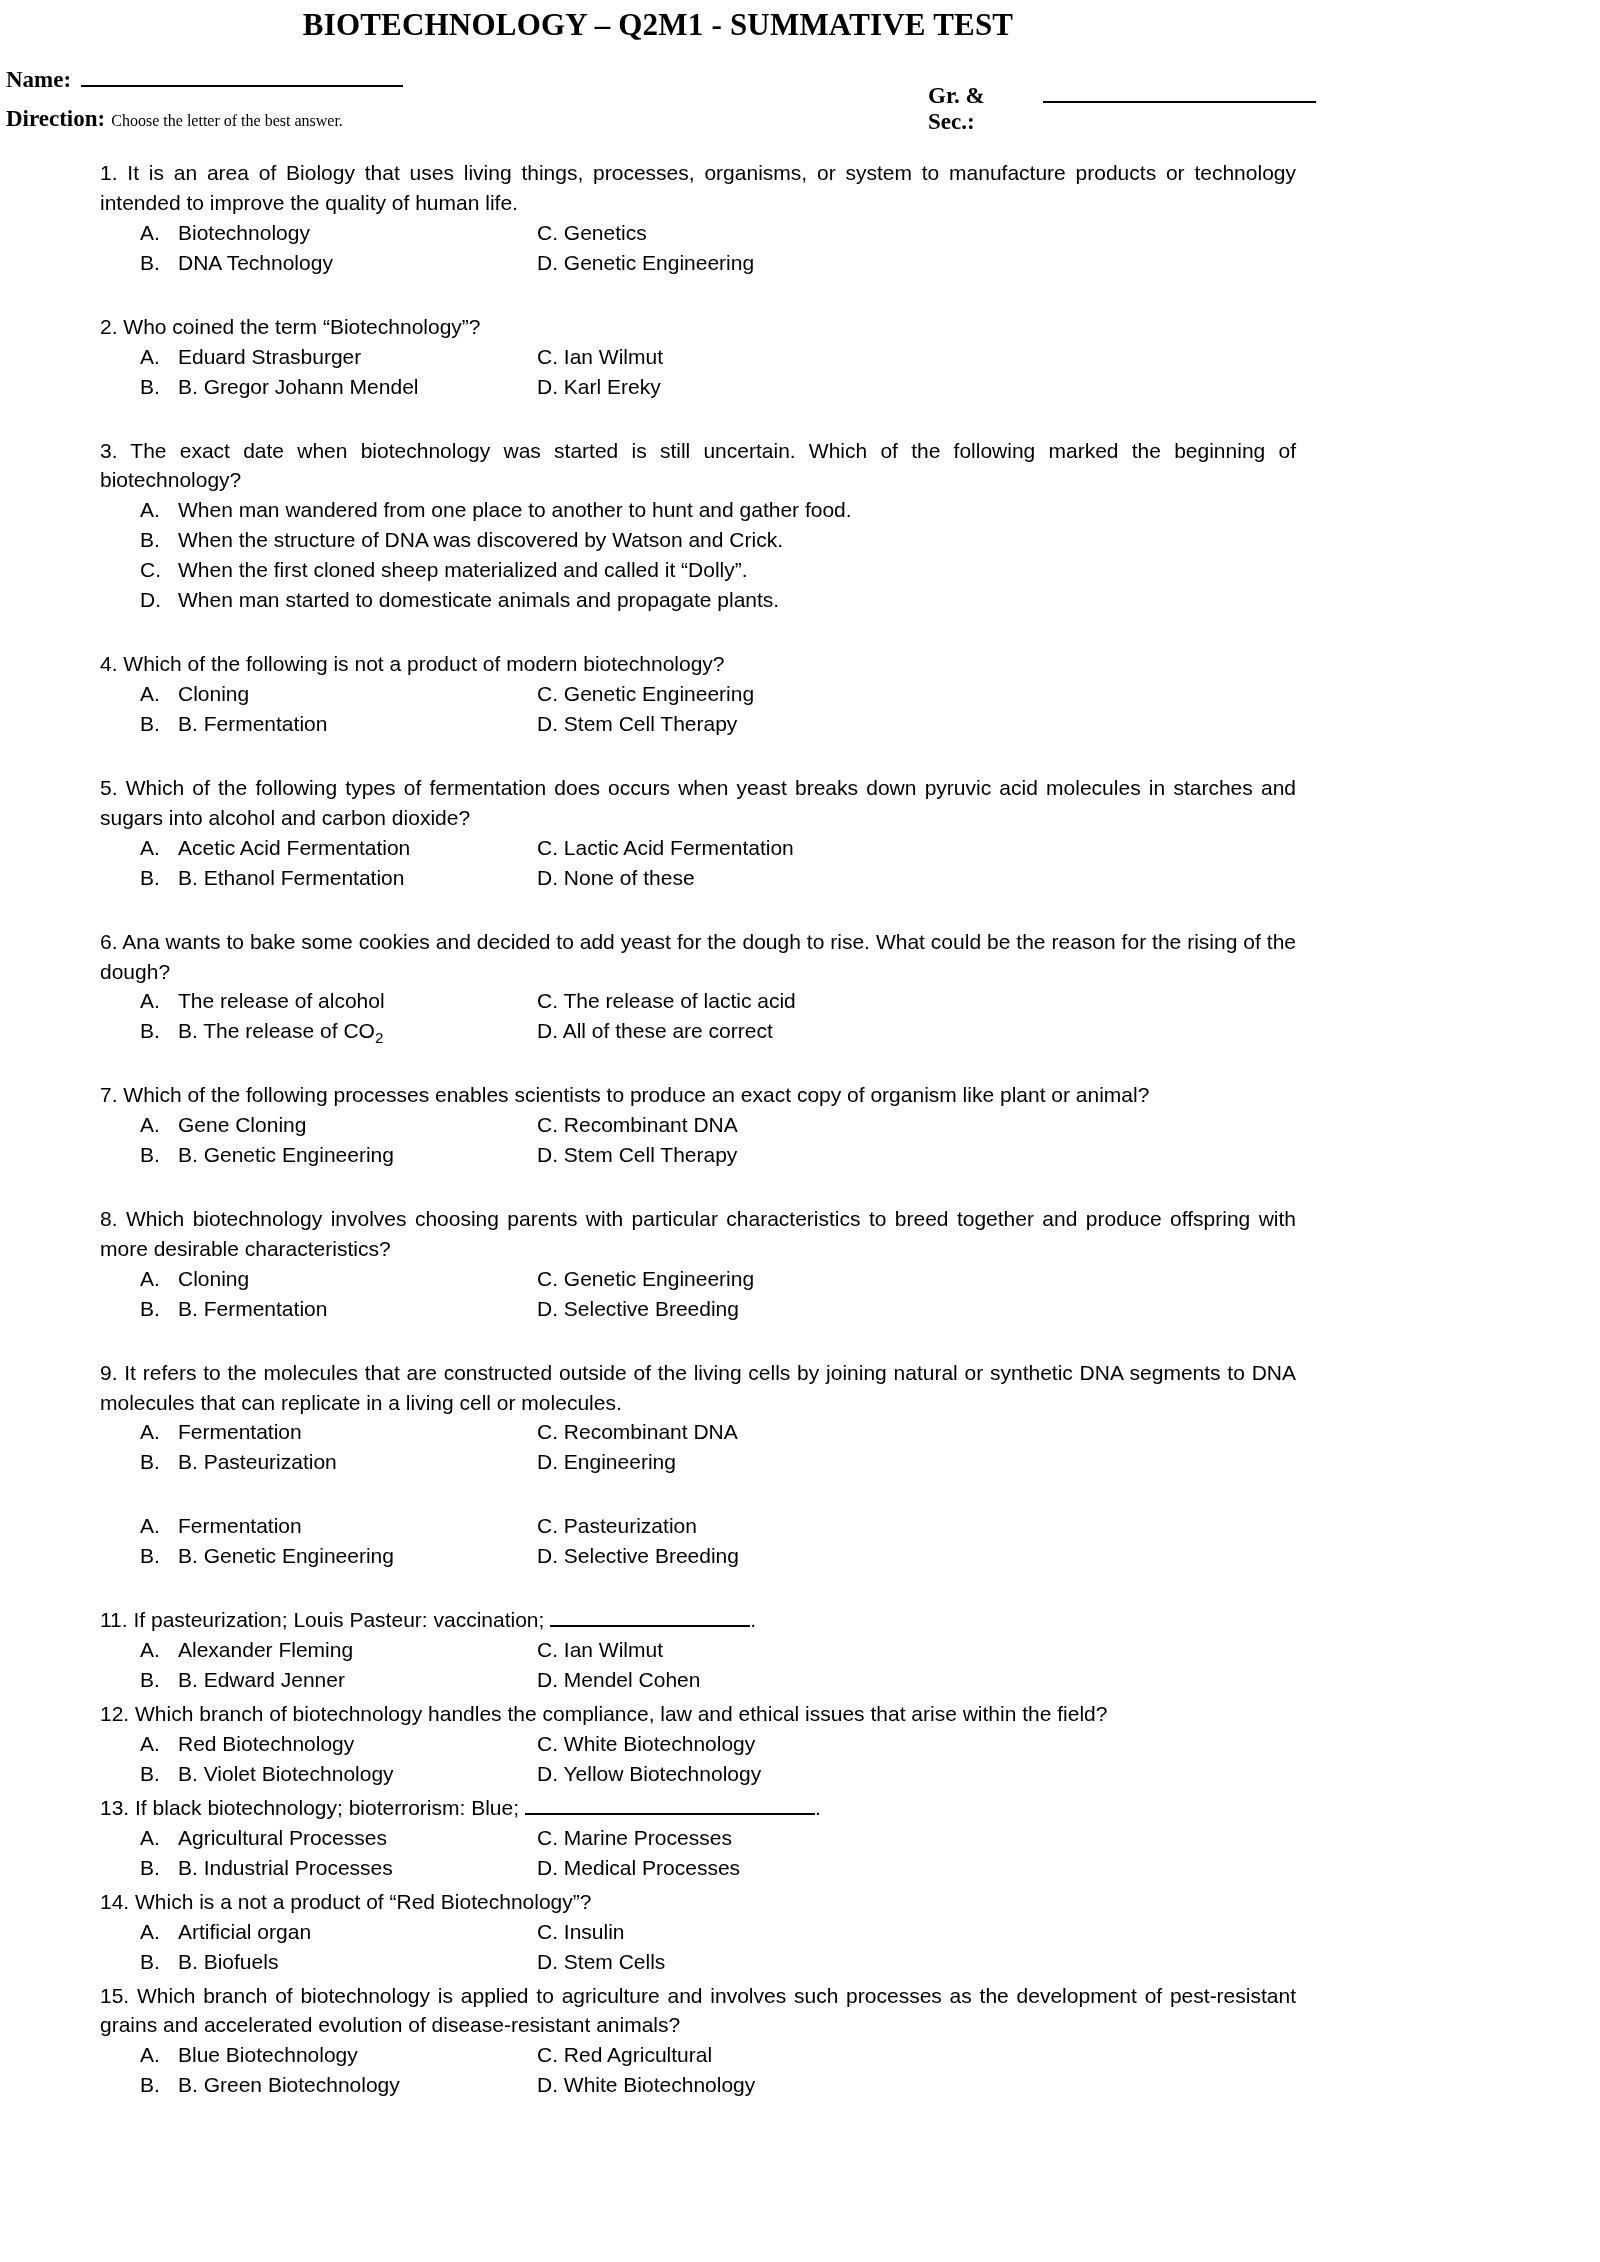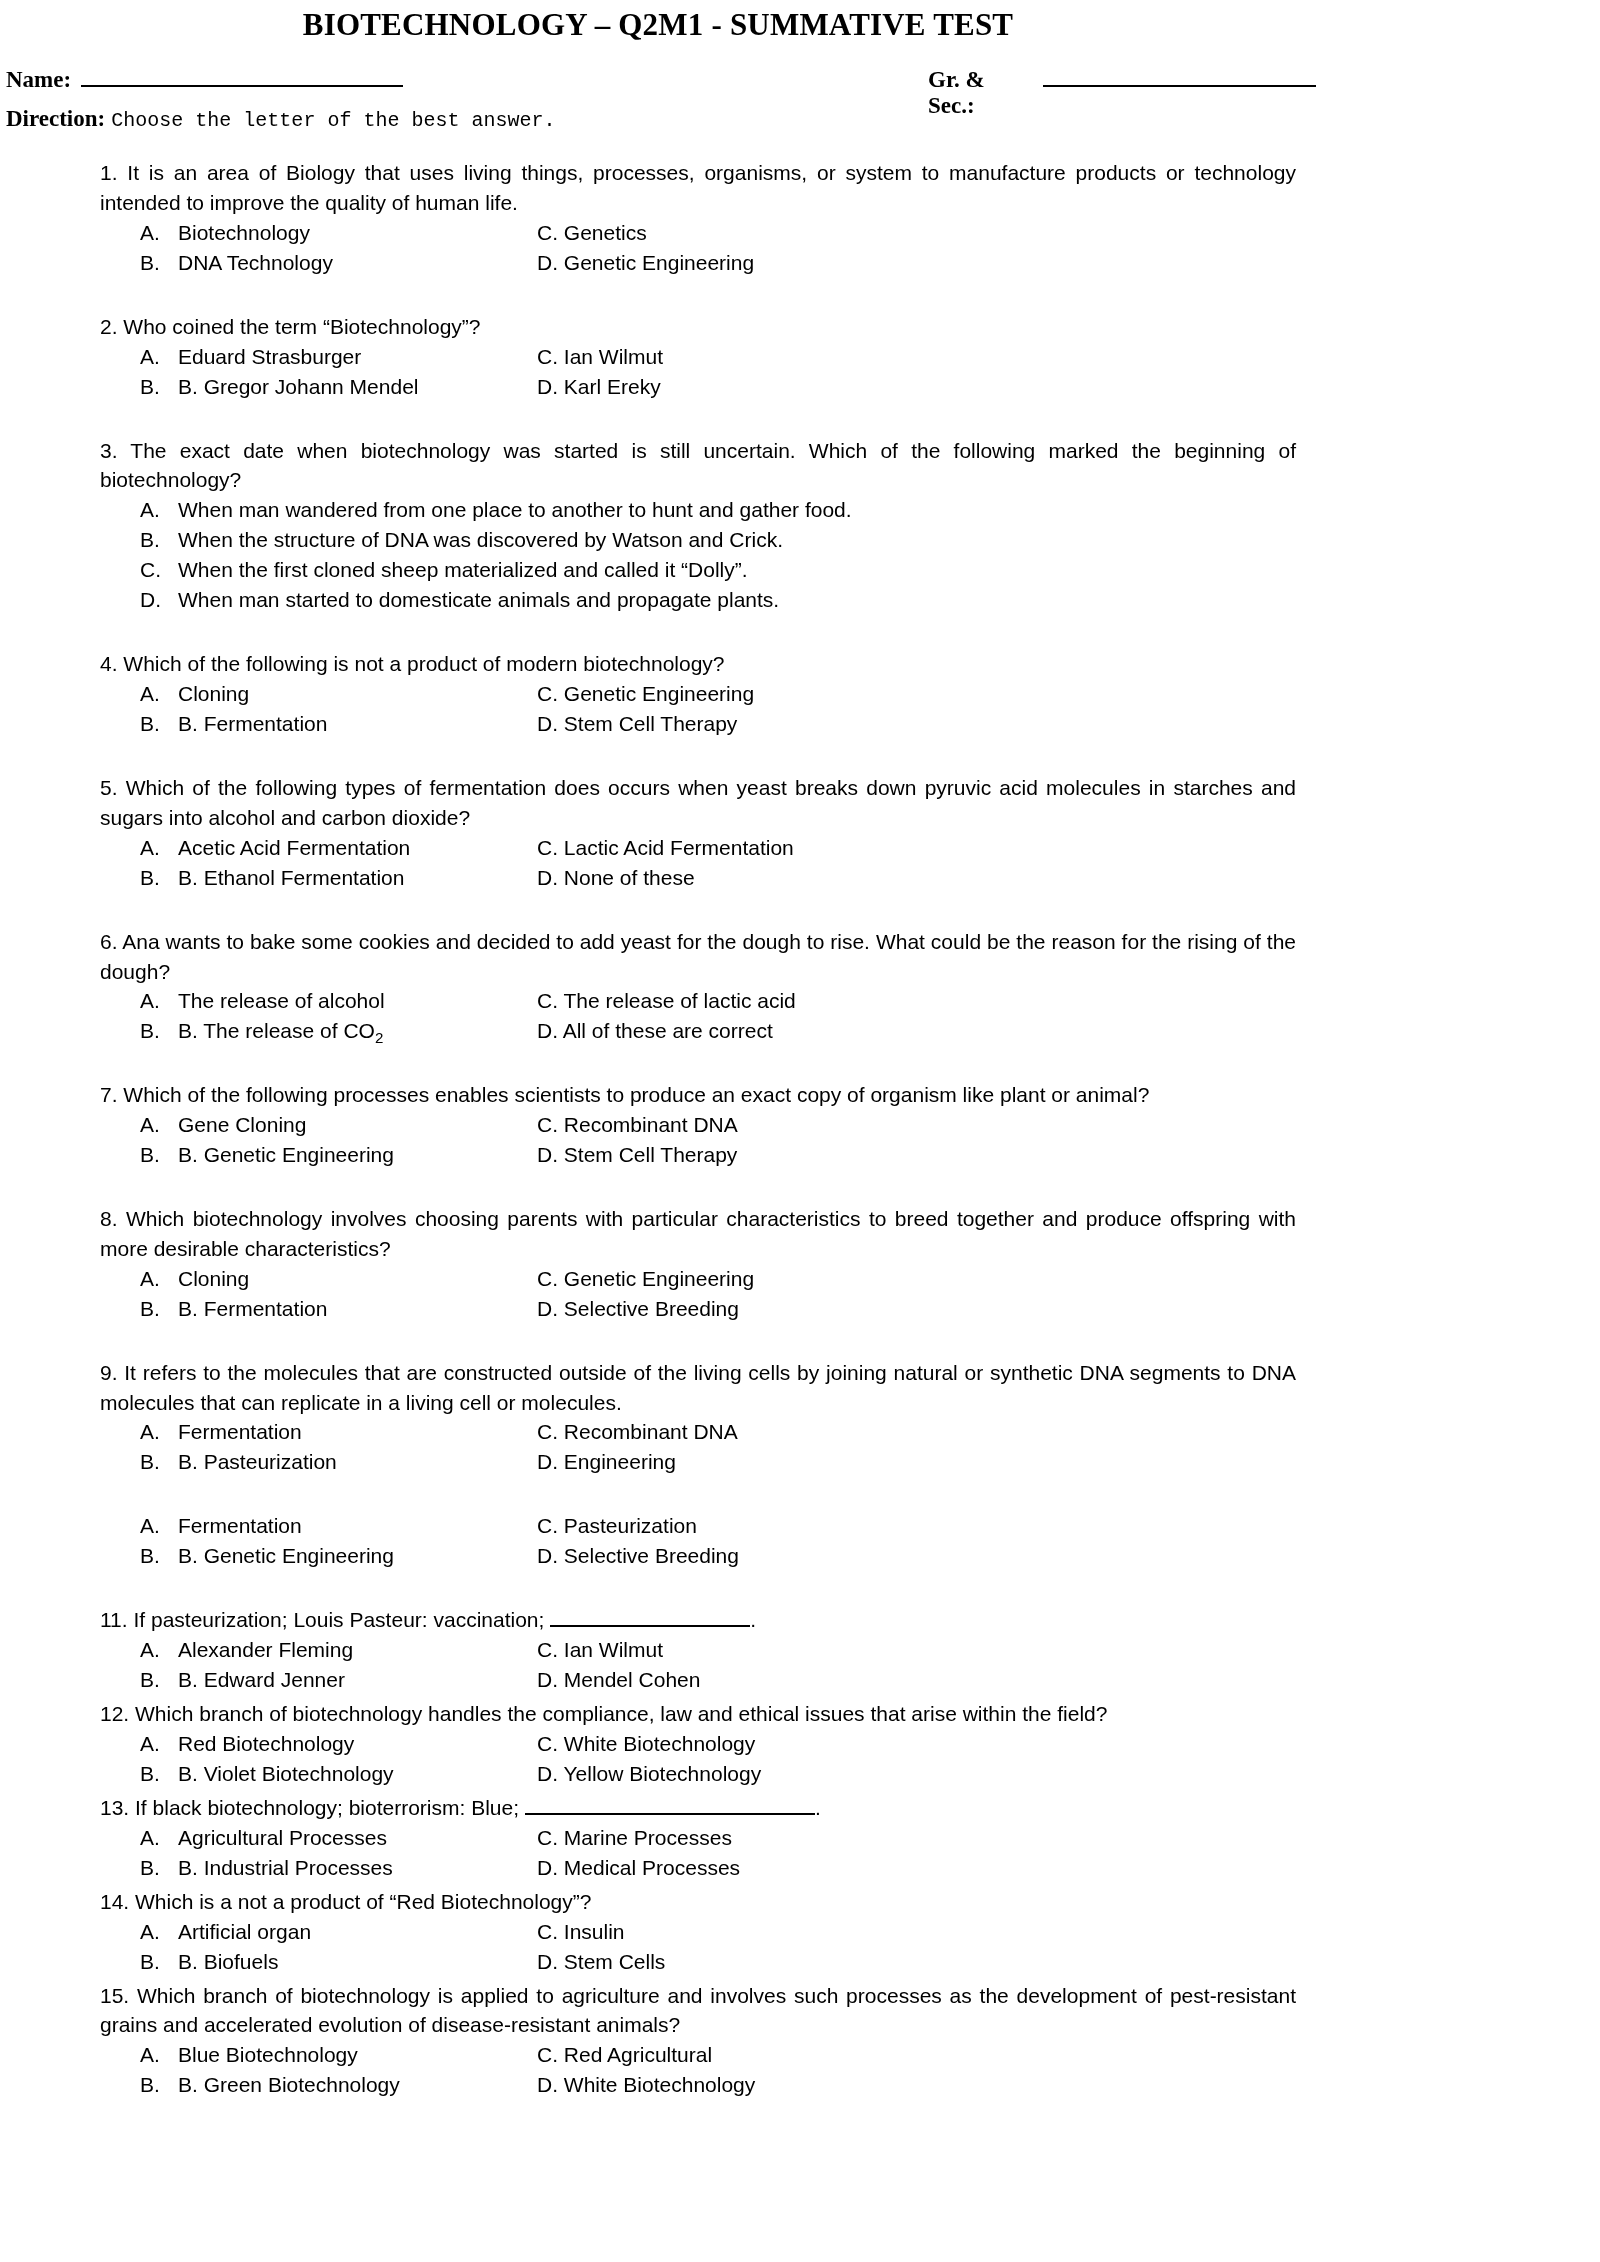--- a/index.html
+++ b/index.html
@@ -45,21 +45,21 @@
   .idrow .name-block {
     position: absolute;
     left: 6px;
     top: 0;
     display: flex;
     align-items: baseline;
   }
   .idrow .grsec-block {
     position: absolute;
     left: 928px;
-    top: 0;
+    top: 16px;
     display: flex;
     align-items: baseline;
   }
   .blank-line {
     display: inline-block;
     border-bottom: 2px solid #000;
     margin-left: 10px;
     height: 20px;
   }
   .blank-name { width: 322px; }
@@ -71,22 +71,22 @@
     margin-left: 6px;
     font-size: 22px;
     line-height: 1.35;
   }
   .direction .dir-label {
     font-family: Liberation Serif, serif;
     font-weight: bold;
     font-size: 23px;
   }
   .direction .dir-text {
-    font-family: Liberation Mono, monospace;
-    font-size: 20px;
+    font-family: Liberation Serif, serif;
+    font-size: 16px;
   }
 
   
   .questions {
     margin-top: 24px;
     font-size: 21px;
   }
   .q-block {
     margin-bottom: 6px;
   }

